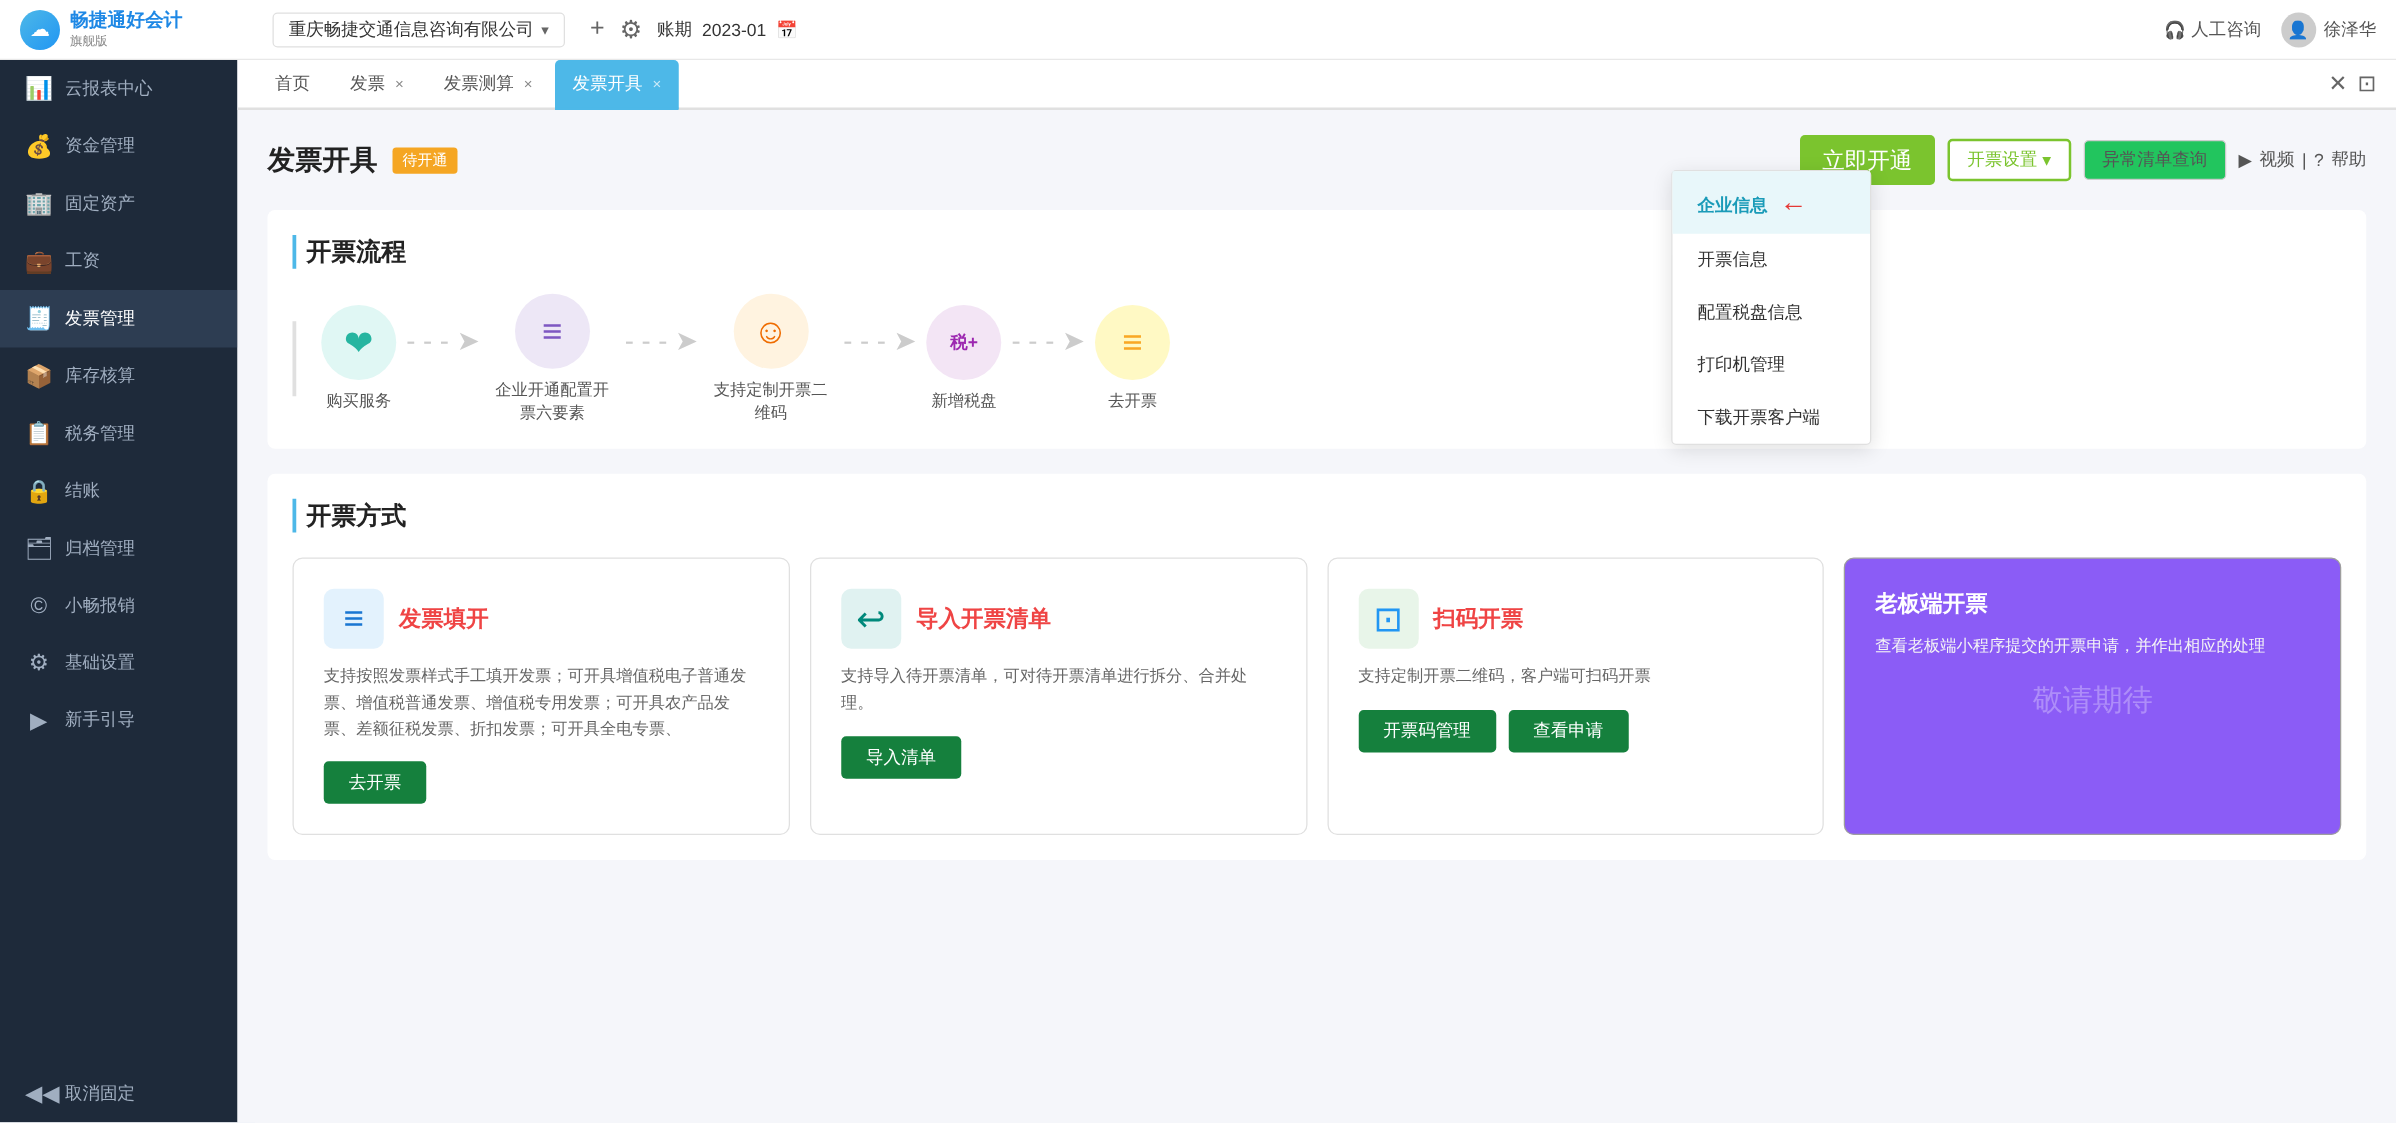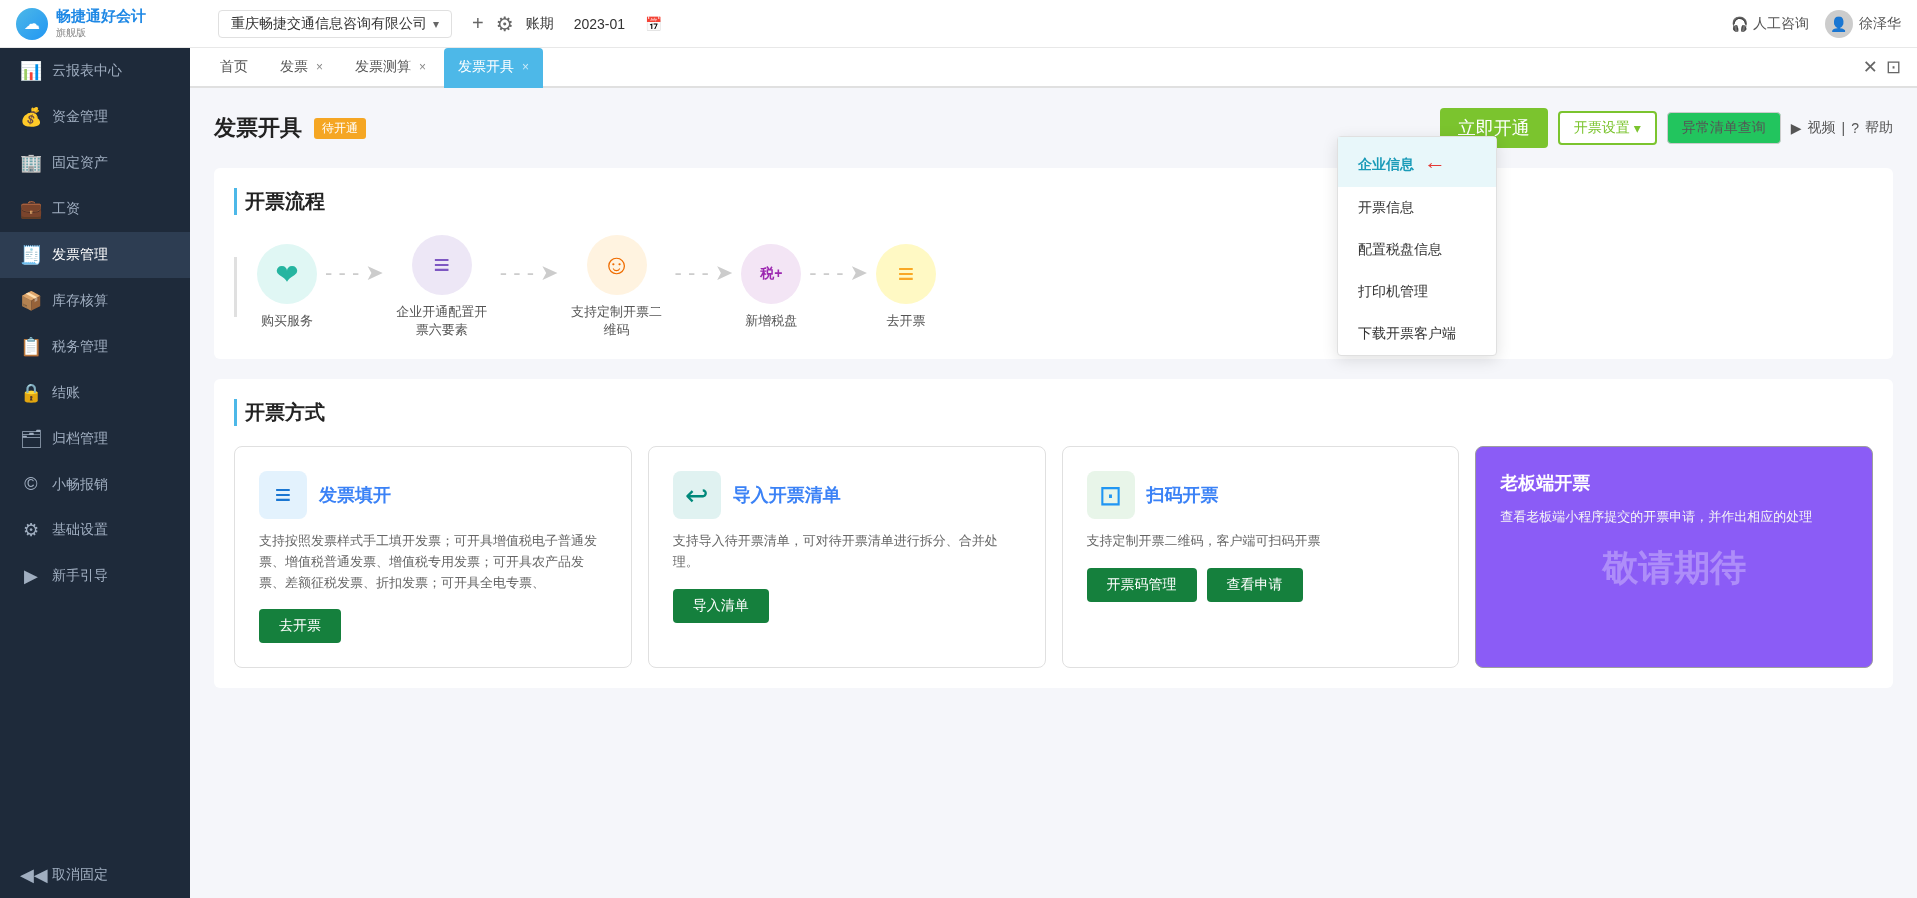--- a/index.html
+++ b/index.html
@@ -14,21 +14,21 @@
 
     
     .logo-area { display: flex; align-items: center; gap: 8px; width: 190px; flex-shrink: 0; }
     .logo-icon { width: 32px; height: 32px; background: linear-gradient(135deg, #4db8e8, #2196f3); border-radius: 50%; display: flex; align-items: center; justify-content: center; color: white; font-size: 16px; }
     .logo-text { color: #1e88e5; font-size: 15px; font-weight: bold; }
     .logo-sub { color: #888; font-size: 10px; }
     .company-selector { display: flex; align-items: center; gap: 6px; padding: 4px 12px; border: 1px solid #e0e0e0; border-radius: 4px; cursor: pointer; background: #fff; }
     .chevron-down { color: #666; font-size: 12px; }
     .top-actions { display: flex; align-items: center; gap: 12px; margin-left: 8px; }
     .top-btn { background: none; border: none; cursor: pointer; color: #666; font-size: 20px; }
-    .period-label { font-size: 14px; color: #333; display: flex; align-items: center; gap: 20px; }
+    .period-label { font-size: 14px; color: #333; display: flex; align-items: center; gap: 8px; }
     .top-right { margin-left: auto; display: flex; align-items: center; gap: 16px; }
     .support-btn { display: flex; align-items: center; gap: 4px; color: #555; cursor: pointer; }
     .user-btn { display: flex; align-items: center; gap: 6px; color: #555; cursor: pointer; }
     .user-avatar { width: 28px; height: 28px; border-radius: 50%; background: #ccc; display: flex; align-items: center; justify-content: center; font-size: 14px; color: #666; }
     .sidebar-item { display: flex; align-items: center; gap: 10px; padding: 12px 20px; color: #a0aec0; cursor: pointer; transition: background 0.2s; }
     .sidebar-item.active { background: #2d3d52; color: #fff; }
     .sidebar-item .s-icon { font-size: 18px; width: 22px; text-align: center; }
     .sidebar-item .s-label { font-size: 14px; }
     .sidebar-bottom { margin-top: auto; }
 
@@ -68,29 +68,29 @@
     .step-arrow { color: #ccc; font-size: 22px; padding: 0 8px; margin-bottom: 28px; }
 
     
     .method-cards { display: flex; gap: 16px; }
     .method-card { background: #fff; border: 1px solid #e0e0e0; border-radius: 8px; padding: 24px; flex: 1; }
     .method-card-header { display: flex; align-items: center; gap: 12px; margin-bottom: 12px; }
     .method-card-icon { width: 48px; height: 48px; border-radius: 8px; display: flex; align-items: center; justify-content: center; font-size: 28px; }
     .method-card-icon.blue { background: #e3f2fd; color: #1976d2; }
     .method-card-icon.teal { background: #e0f2f1; color: #00897b; }
     .method-card-icon.blue2 { background: #e8f5e9; color: #2196f3; }
-    .method-card-title { font-size: 18px; font-weight: bold; color: #3b82f6; }
+    .method-card-title { font-size: 18px; font-weight: bold; color: #ef4444; }
     .method-card-desc { font-size: 13px; color: #666; line-height: 1.6; margin-bottom: 16px; }
     .method-card-btn { background: #15803d; color: #fff; border: none; border-radius: 4px; padding: 8px 20px; font-size: 14px; cursor: pointer; }
 
     
     .method-card.grey { background: #8b5cf6; border-color: #9e9e9e; }
     .method-card.grey .method-card-title { color: #fff; }
     .method-card.grey .method-card-desc { color: #f5f5f5; }
-    .overlay-text { font-size: 36px; color: rgba(255,255,255,0.3); font-weight: bold; text-align: center; margin-top: 8px; }
+    .overlay-text { font-size: 24px; color: rgba(255,255,255,0.3); font-weight: normal; text-align: center; margin-top: 8px; }
 
     
     .dropdown-menu { position: absolute; top: 48px; right: 420px; background: #fff; border: 1px solid #e0e0e0; border-radius: 4px; box-shadow: 0 4px 16px rgba(0,0,0,0.12); z-index: 100; min-width: 160px; }
     .dropdown-item { padding: 12px 20px; cursor: pointer; color: #333; font-size: 14px; }
     .dropdown-item.highlighted { background: #e8f7fa; color: #1a9bb8; font-weight: bold; }
 
     
     .red-arrow { display: inline-block; color: #e53935; font-size: 22px; margin-left: 6px; }
 
     

